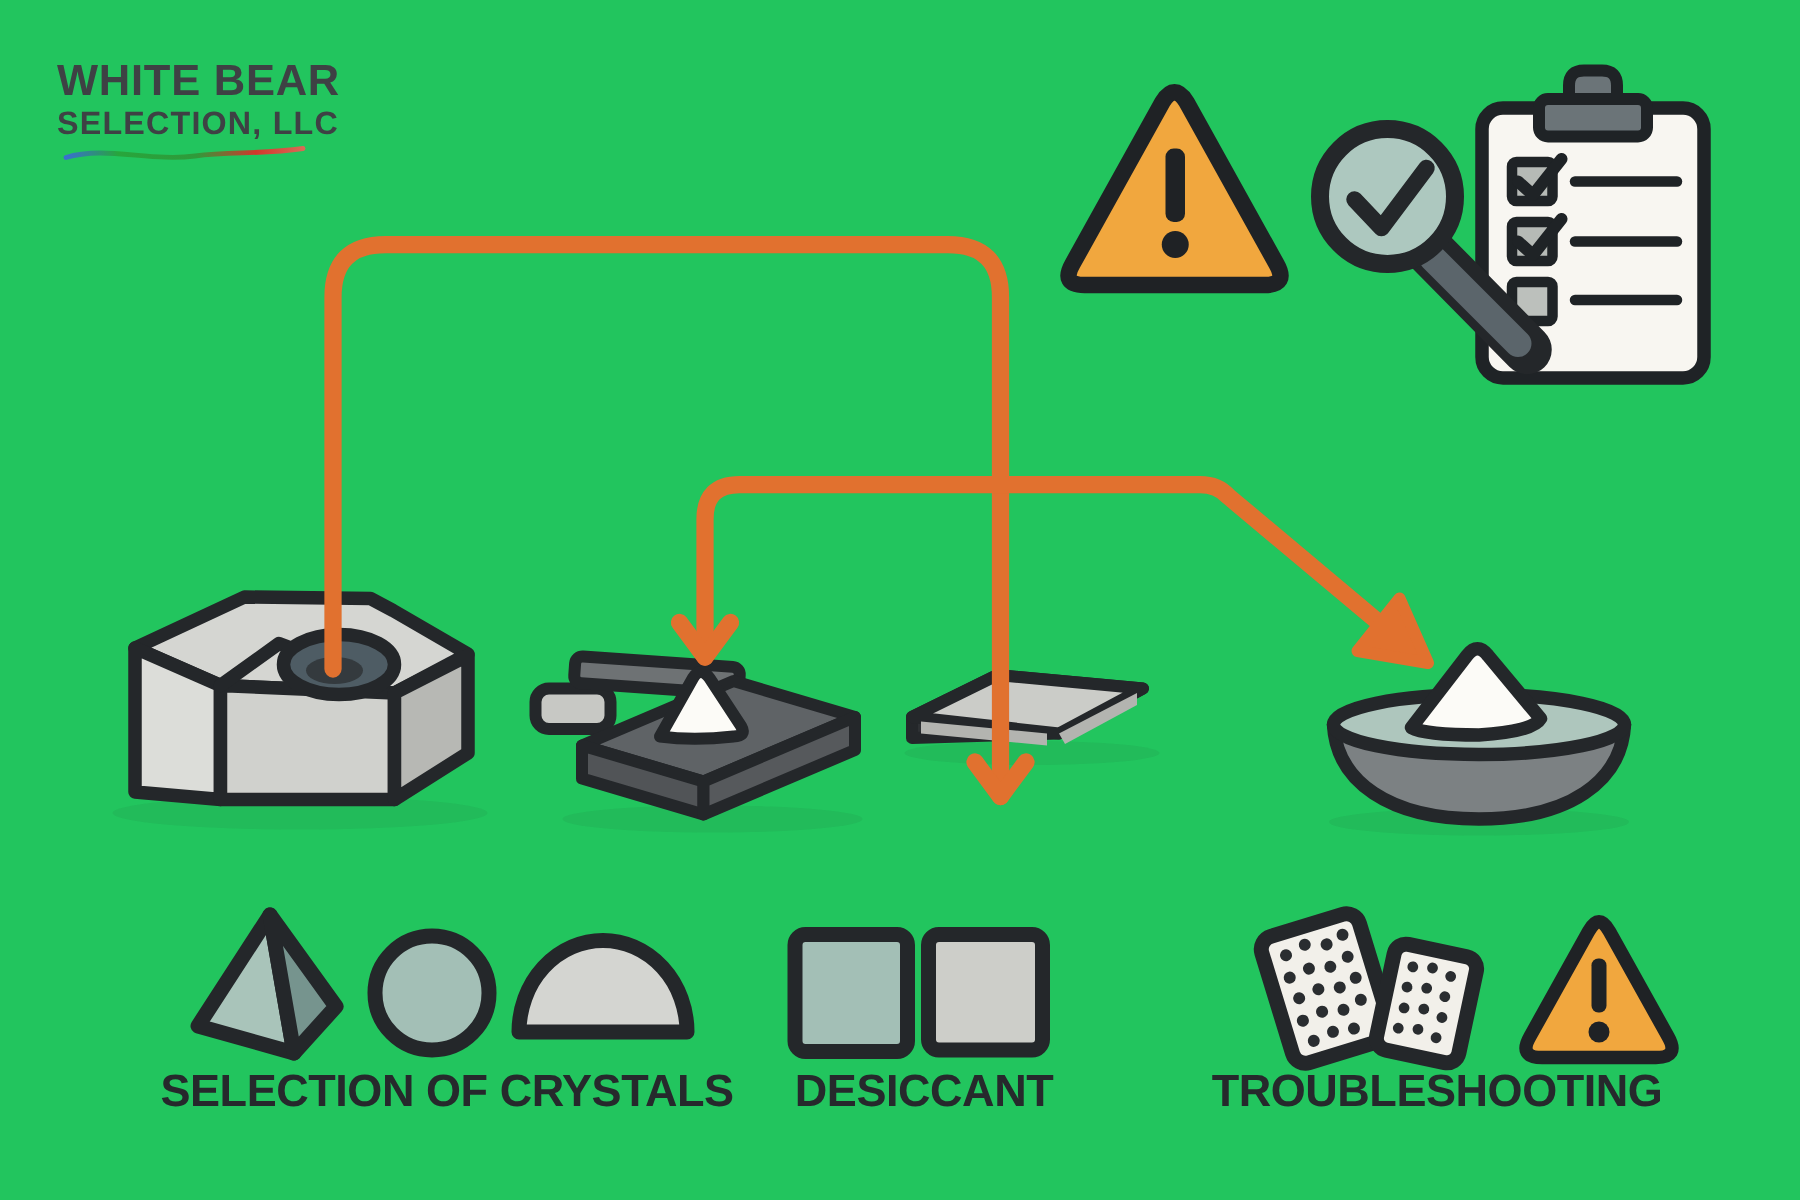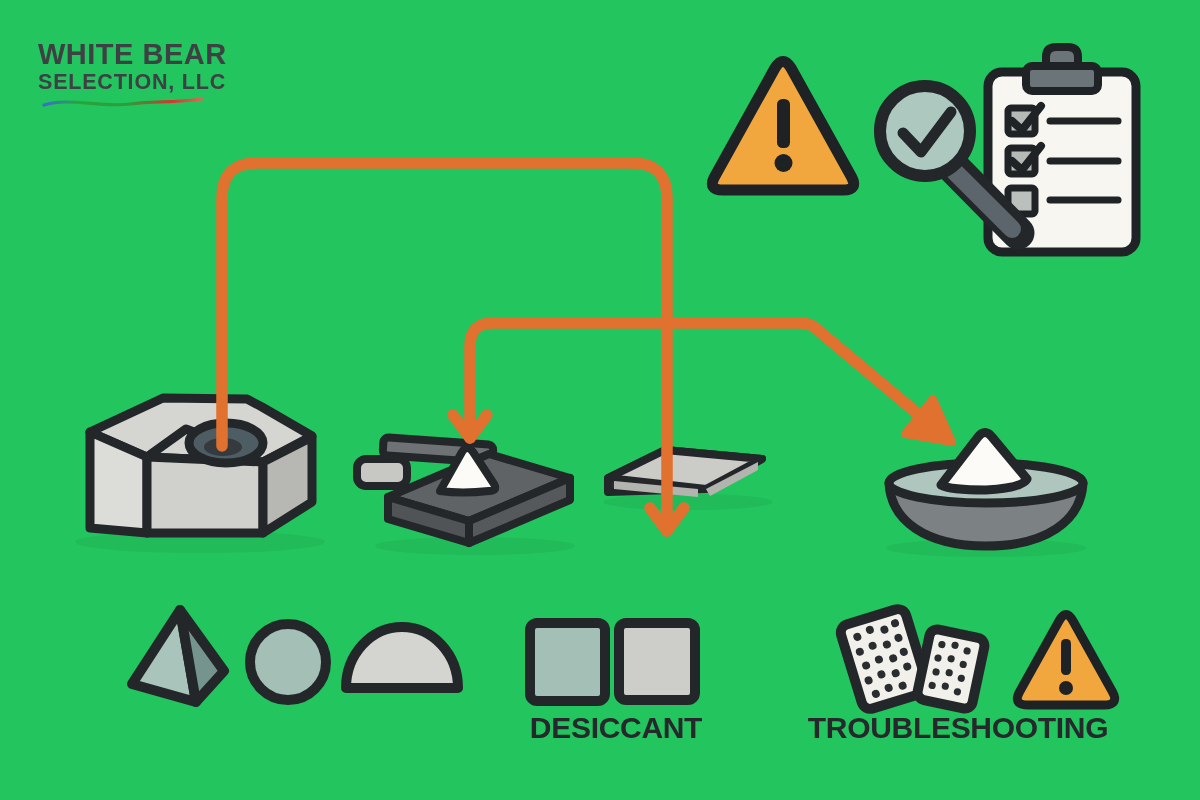--- a/index.html
+++ b/index.html
@@ -180,16 +180,17 @@
           <stop offset="0.22" stop-color="#27a63c"></stop>
           <stop offset="0.55" stop-color="#2f9a3a"></stop>
           <stop offset="0.8" stop-color="#d2372b"></stop>
           <stop offset="1" stop-color="#d86a55"></stop>
         </linearGradient>
       </defs>
       <path d="M 6,9 C 32,1 62,12 92,8 C 116,5 136,7 164,3" fill="none" stroke="url(#swoosh)" stroke-width="3.2" stroke-linecap="round"></path>
     </svg>
   </div>
 
+  <div class="caption cap-crystals">SELECTION OF CRYSTALS</div>
   <div class="caption cap-trouble">TROUBLESHOOTING</div>
   <div class="caption cap-desiccant">DESICCANT</div>
 
 </div>
 
 </body></html>

